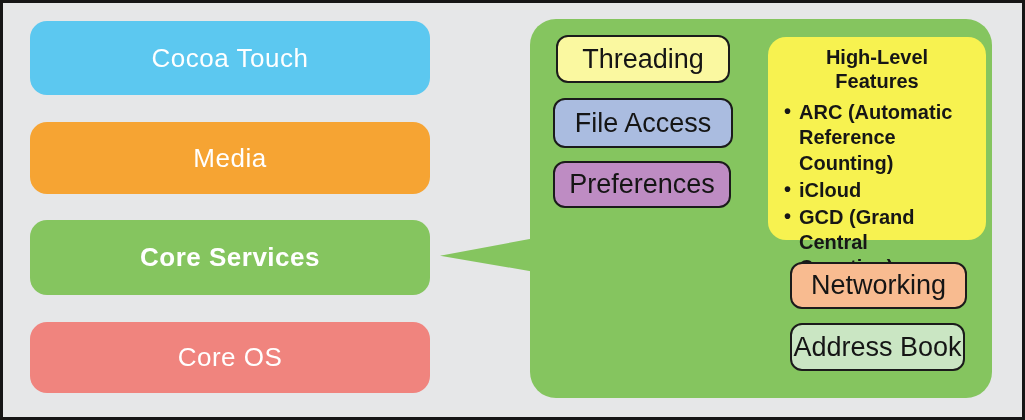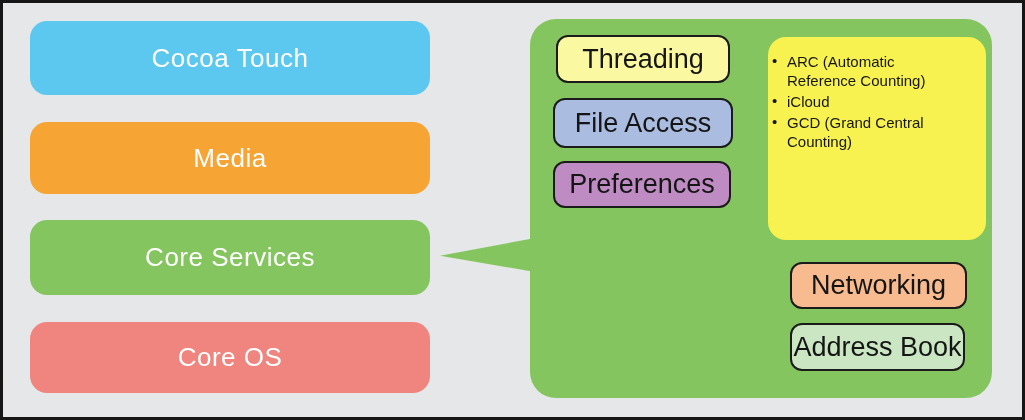--- a/index.html
+++ b/index.html
@@ -23,21 +23,21 @@
     border-radius: 17px;
     color: #ffffff;
     font-size: 26px;
     display: flex;
     align-items: center;
     justify-content: center;
     letter-spacing: 0.5px;
   }
   .layer-0 { top: 18px;  height: 74px; }
   .layer-1 { top: 119px; height: 72px; }
-  .layer-2 { top: 217px; height: 75px; }
+  .layer-2 { top: 217px; height: 75px; font-weight: bold; }
   .layer-3 { top: 319px; height: 71px; }
 
   
   .pointer {
     position: absolute;
     left: 437px;
     top: 235px;
     width: 95px;
     height: 34px;
     clip-path: polygon(0 52%, 100% 0, 100% 100%);
@@ -83,23 +83,24 @@
     font-weight: bold;
     line-height: 1.18;
   }
   .box-hlf .box-title         { font-size: 20px; }
   .box-collections .box-title { font-size: 24px; }
   .box-title span { display: block; }
 
   ul.bullets {
     list-style: none;
     margin-top: 7px;
-    padding: 0 30px 0 2px;
-    font-size: 15px;
+    padding: 0 30px 0 14px;
+    font-size: 20px;
     line-height: 1.26;
+    font-weight: bold;
   }
   ul.bullets li {
     position: relative;
     padding-left: 17px;
     margin-bottom: 2px;
   }
   ul.bullets li::before {
     content: "\2022";
     position: absolute;
     left: 2px;
@@ -135,20 +136,24 @@
 
     <div class="pill pill-fileaccess" style="background: rgb(170, 188, 224);">
       <span>File Access</span>
     </div>
 
     <div class="pill pill-preferences" style="background: rgb(190, 140, 195);">
       <span>Preferences</span>
     </div>
 
     <div class="bigbox box-hlf" style="background: rgb(247, 242, 80);">
+      <div class="box-title">
+        <span>High-Level</span>
+        <span>Features</span>
+      </div>
       <ul class="bullets">
         <li>ARC (Automatic Reference Counting)</li>
         <li>iCloud</li>
         <li>GCD (Grand Central Counting)</li>
       </ul>
     </div>
 
 
     <div class="pill pill-networking" style="background: rgb(248, 187, 144);">
       <span>Networking</span>

